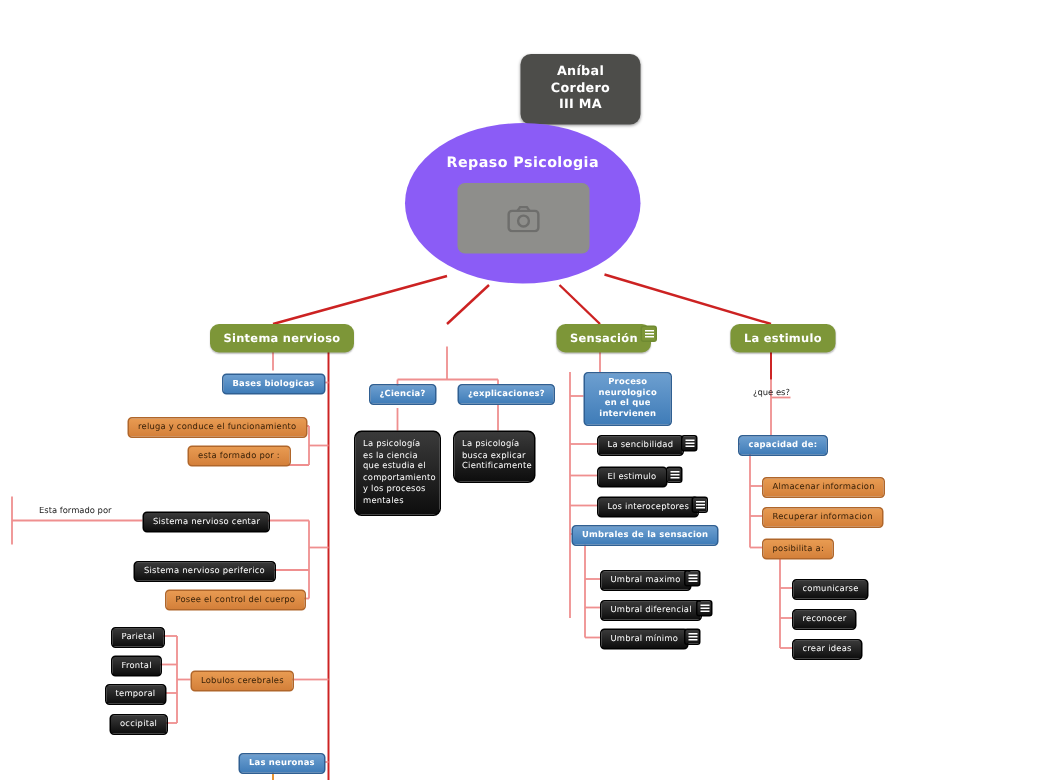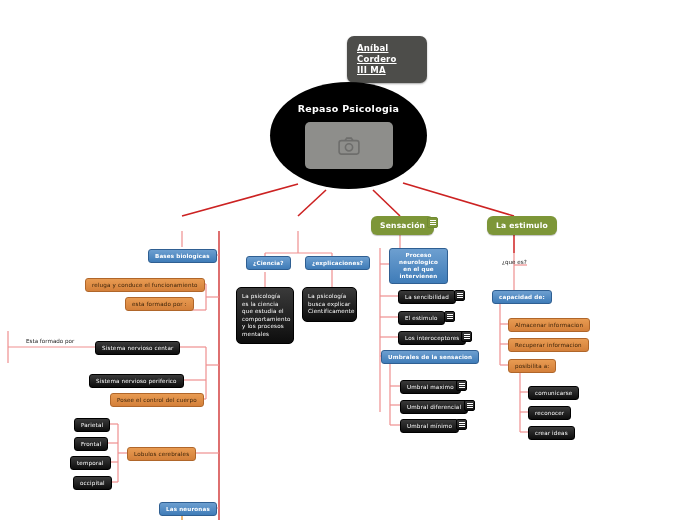--- a/index.html
+++ b/index.html
@@ -16,29 +16,29 @@
   .node{position:absolute;box-sizing:border-box;}
 
   
   .title-chip{
     background:#4d4d4a;
     color:#ffffff;
     border-radius:7px;
     font-size:8.5px;
     font-weight:bold;
     line-height:11px;
+    text-align:center;
     padding:7px 10px;
     letter-spacing:.2px;
     box-shadow:0 1px 2px rgba(0,0,0,.35);
-    text-decoration:underline;
   }
 
   
   .root{
-    background:#000000;
+    background:#8b5cf6;
     border-radius:50%;
     text-align:center;
     color:#fff;
   }
   .root-label{
     font-size:9.5px;font-weight:bold;letter-spacing:.3px;
     padding-top:21px;
   }
   .photo-box{
     width:88px;height:47px;
@@ -232,20 +232,21 @@
     <div class="root-label">Repaso Psicologia</div>
     <div class="photo-box">
       <svg width="22" height="18" viewBox="0 0 24 20">
         <rect x="1" y="4" width="22" height="15" rx="2.5" fill="none" stroke="#6e6e6c" stroke-width="1.8"></rect>
         <path d="M7.5 4 L9.5 1.2 L14.5 1.2 L16.5 4" fill="none" stroke="#6e6e6c" stroke-width="1.8"></path>
         <circle cx="12" cy="11.5" r="4" fill="none" stroke="#6e6e6c" stroke-width="1.8"></circle>
       </svg>
     </div>
   </div>
 
+  <div class="node green" style="left:140px;top:216px;">Sintema nervioso</div>
 
 
   <div class="node green" style="left:371px;top:216px;">Sensación</div>
   <div class="note-ico" style="left:427px;top:217px;">
       <i></i>
       <i></i>
       <i></i>
     </div>
 
   <div class="node green" style="left:487px;top:216px;">La estimulo</div>

